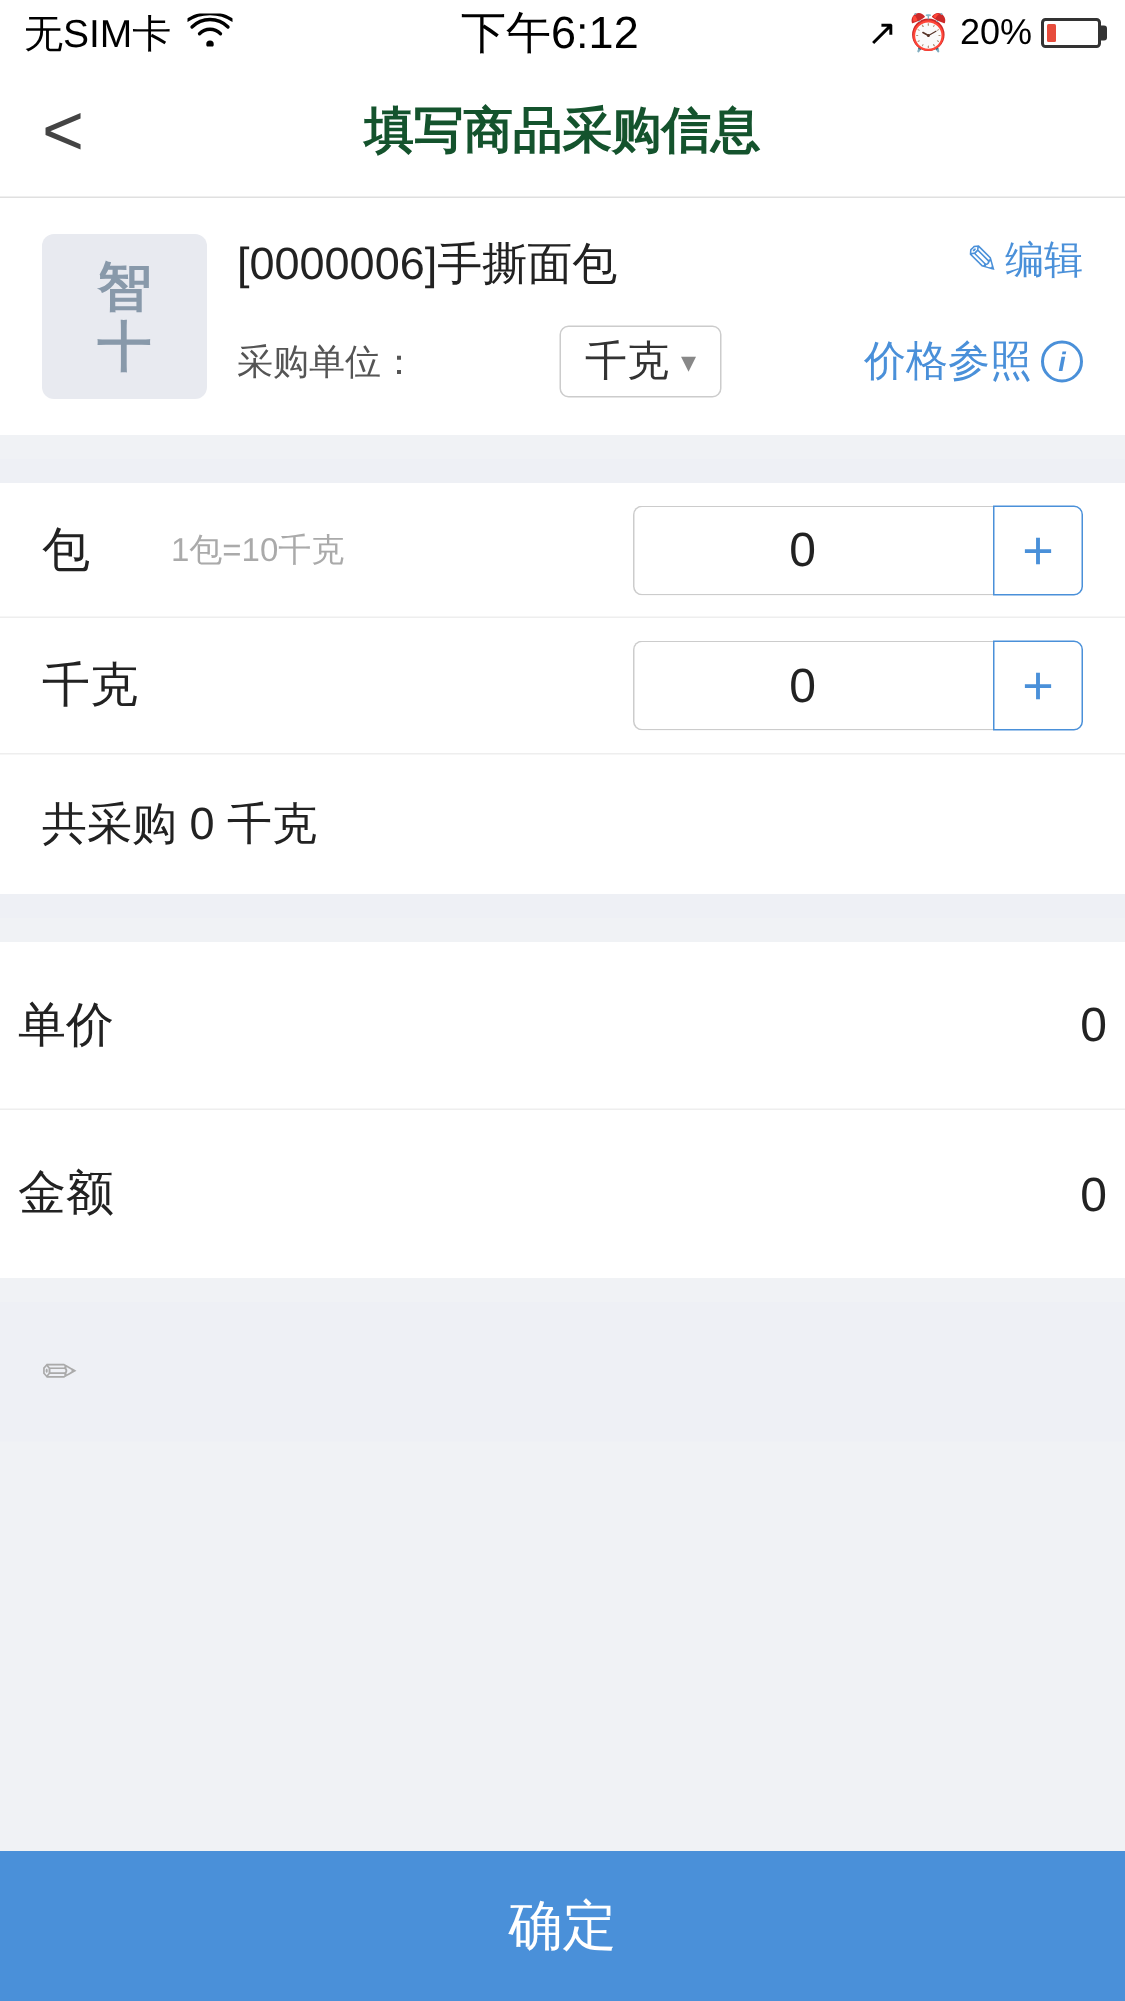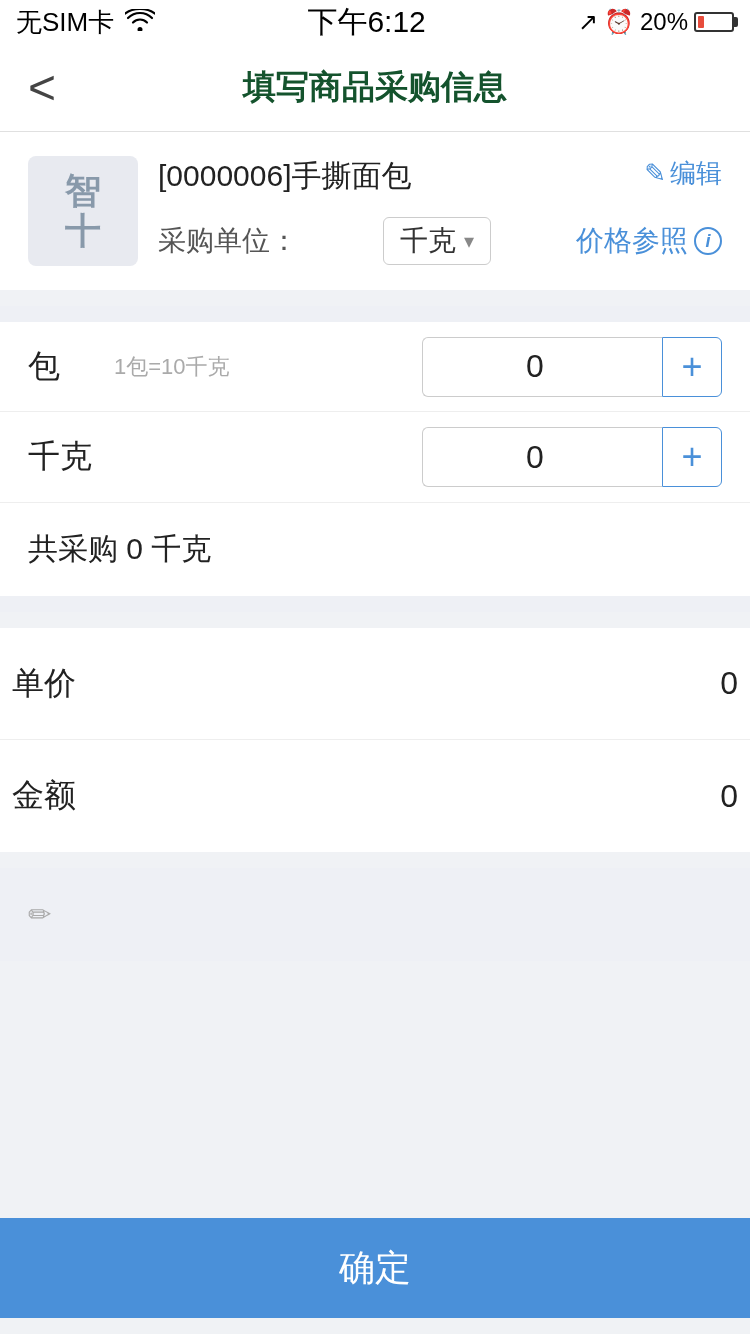--- a/index.html
+++ b/index.html
@@ -148,21 +148,21 @@
       gap: 4px;
       cursor: pointer;
     }
     .unit-row {
       margin-top: 20px;
       display: flex;
       align-items: center;
       justify-content: space-between;
     }
     .unit-label {
-      font-size: 28px;
+      font-size: 24px;
       color: #555;
       text-align: right;
     }
     .unit-select {
       border: 1px solid #ccc;
       border-radius: 6px;
       padding: 4px 16px;
       font-size: 28px;
       color: #333;
       background: #fff;
@@ -328,21 +328,21 @@
     }
 
     
     .content-area {
       padding-bottom: 110px;
     }
 
     
     .bottom-btn {
       position: fixed;
-      bottom: 16px;
+      bottom: 0;
       left: 0;
       width: 750px;
       height: 100px;
       background: #4a90d9;
       display: flex;
       align-items: center;
       justify-content: center;
       font-size: 36px;
       color: #fff;
       cursor: pointer;

